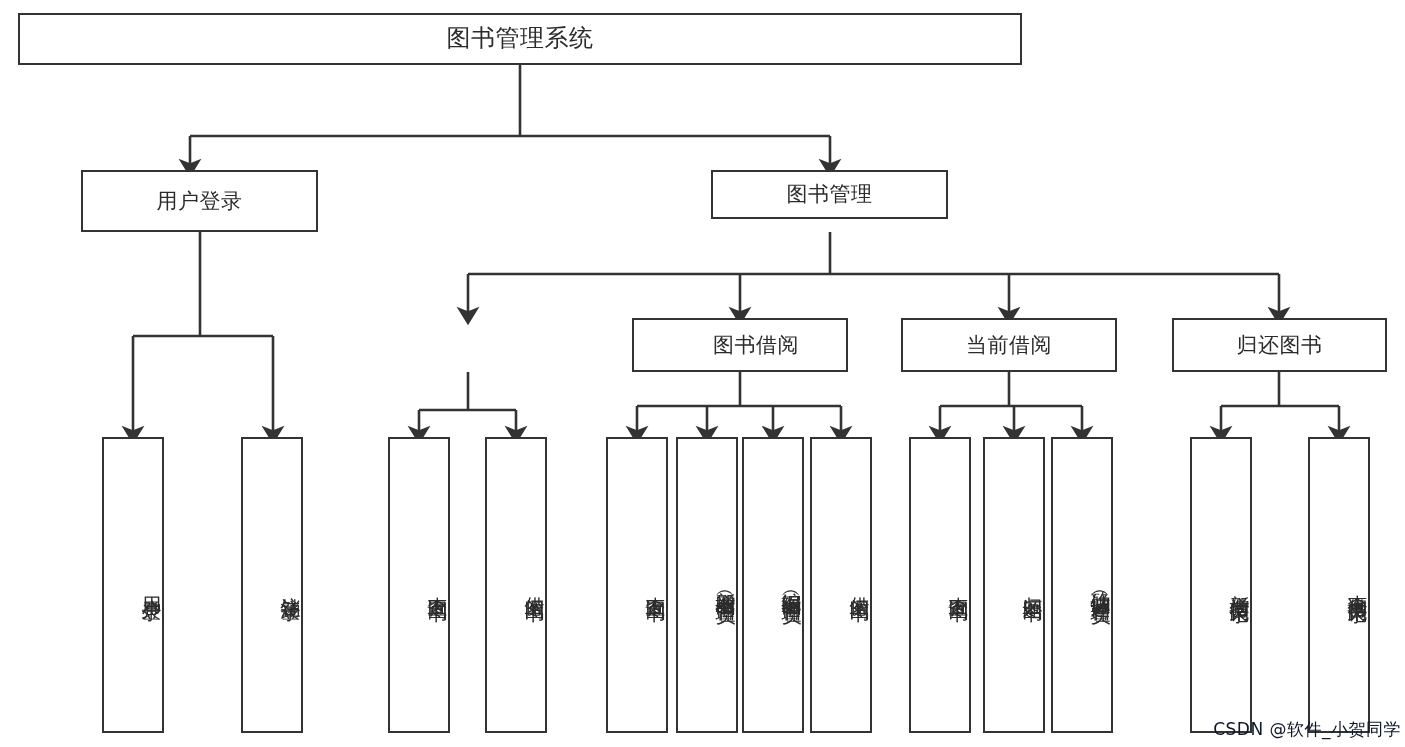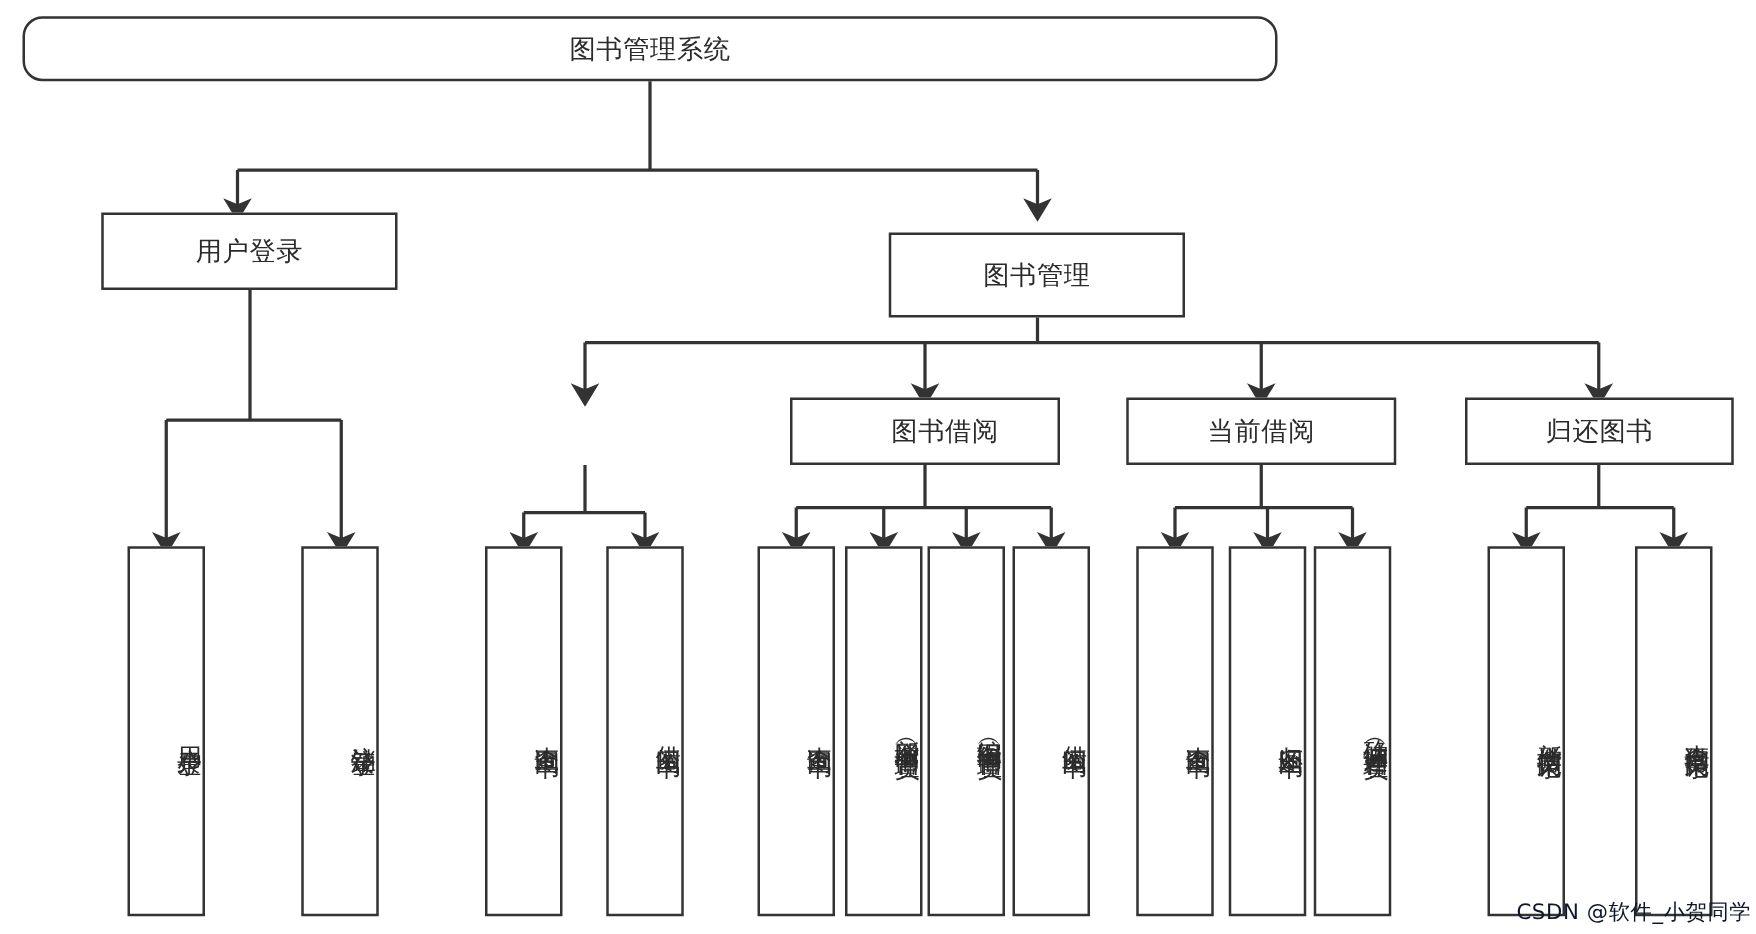--- a/index.html
+++ b/index.html
@@ -36,22 +36,21 @@
     justify-content: center;
     color: #2b2b2b;
     text-align: center;
     line-height: 1.16;
     letter-spacing: 0.5px;
   }
   .node.horiz {
     font-size: 21px;
   }
   .node.root {
-    font-size: 21px;
-    border-radius: 16px;
+    font-size: 24px;
   }
   .node.vert {
     writing-mode: vertical-rl;
     text-orientation: upright;
     font-size: 20px;
     line-height: 1.0;
     letter-spacing: 2px;
     padding: 6px 0;
     align-items: flex-start;
     justify-content: center;
@@ -128,21 +127,21 @@
     </g>
   </svg>
 
   <div class="node root" id="node-root" style="left: 18px; top: 13px; width: 1004px; height: 52px;">
     <span>图书管理系统</span>
   </div>
 
   <div class="node horiz" id="node-l2-0" style="left: 81px; top: 170px; width: 237px; height: 62px;">
     <span>用户登录</span>
   </div>
-  <div class="node horiz" id="node-l2-1" style="left: 711px; top: 186px; width: 237px; height: 68px;">
+  <div class="node horiz" id="node-l2-1" style="left: 711px; top: 170px; width: 237px; height: 49px;">
     <span>图书管理</span>
   </div>
 
   <div class="node horiz" id="node-l3-1" style="left: 632px; top: 318px; width: 216px; height: 54px; padding-left: 32px;">
     <span>图书借阅</span>
   </div>
   <div class="node horiz" id="node-l3-2" style="left: 901px; top: 318px; width: 216px; height: 54px;">
     <span>当前借阅</span>
   </div>
   <div class="node horiz" id="node-l3-3" style="left: 1172px; top: 318px; width: 215px; height: 54px;">

